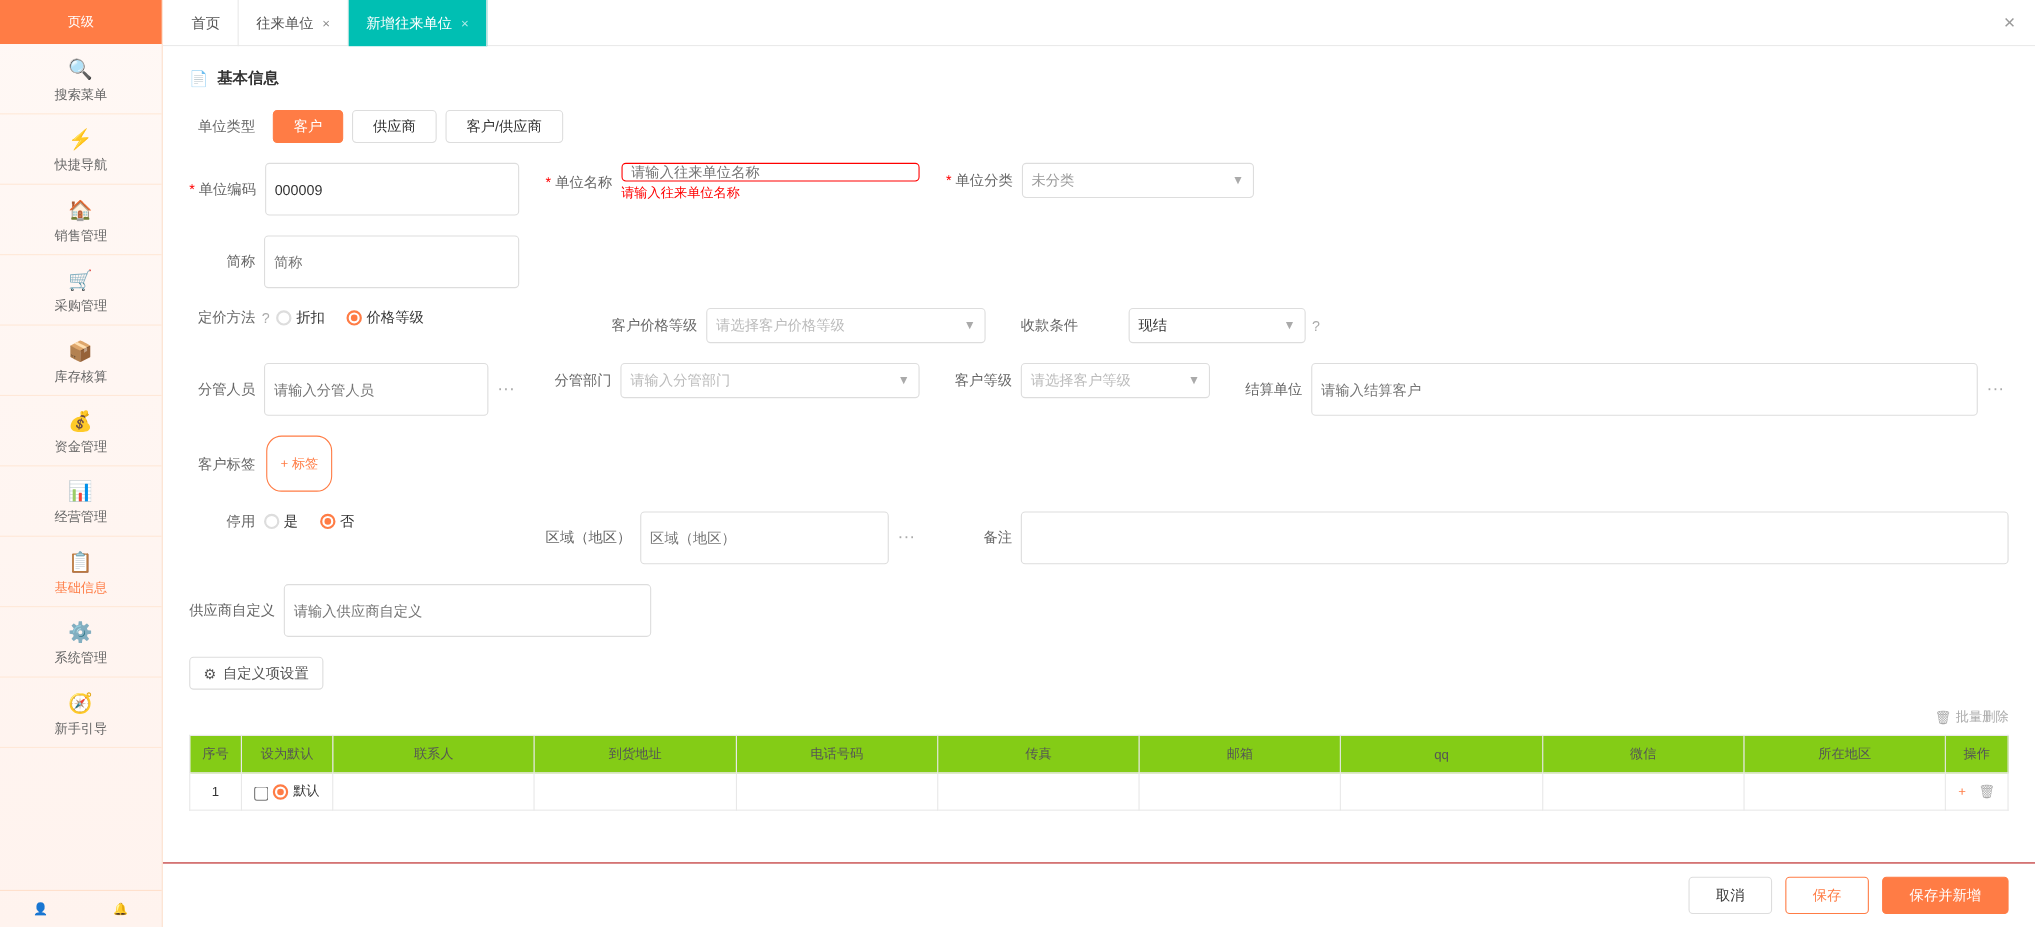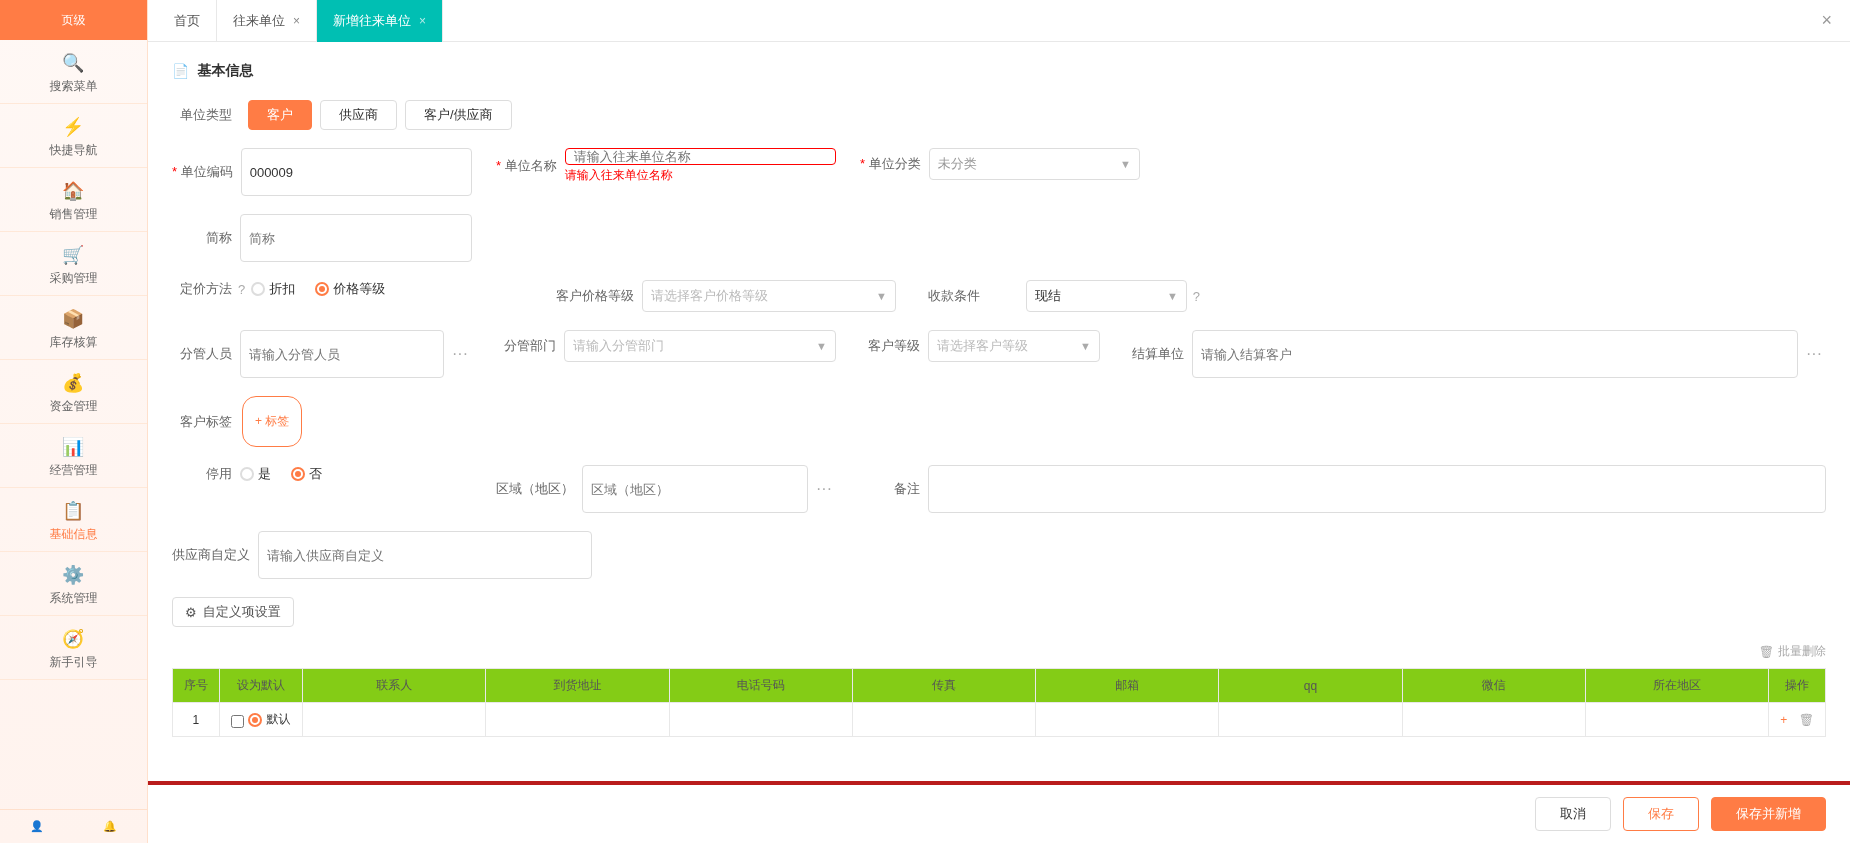--- a/index.html
+++ b/index.html
@@ -170,21 +170,21 @@
       display: flex; align-items: center; gap: 6px;
       border: 1px solid #ddd; border-radius: 4px; padding: 5px 12px;
       color: #555; font-size: 13px; cursor: pointer; background: #fff;
       margin-bottom: 12px;
     }
 
     
     .footer {
       display: flex; align-items: center; justify-content: flex-end;
       gap: 12px; padding: 12px 24px;
-      background: #fff; border-top: 4px solid #b91c1c;
+      background: #fff; border-top: 1px solid #b91c1c;
       flex-shrink: 0;
     }
     .footer-btn {
       padding: 7px 24px; border-radius: 4px; font-size: 13px; cursor: pointer;
       border: 1px solid #ddd; background: #fff; color: #333;
     }
     .footer-btn.primary { background: #ff7c45; color: #fff; border-color: #ff7c45; }
     .footer-btn.save { background: #fff; color: #ff7c45; border-color: #ff7c45; }
 
     

